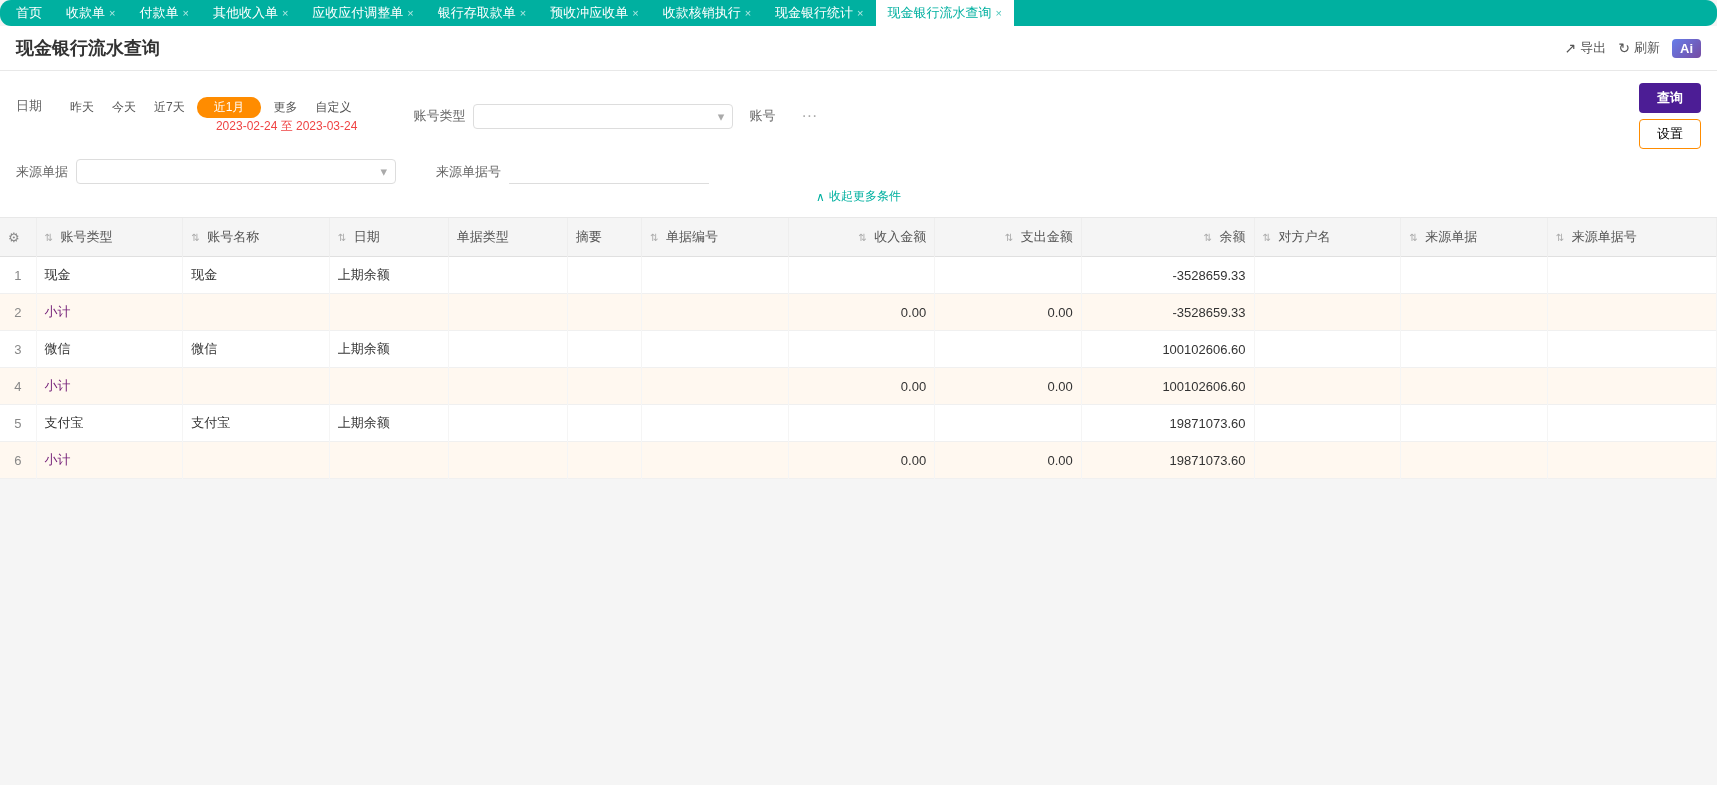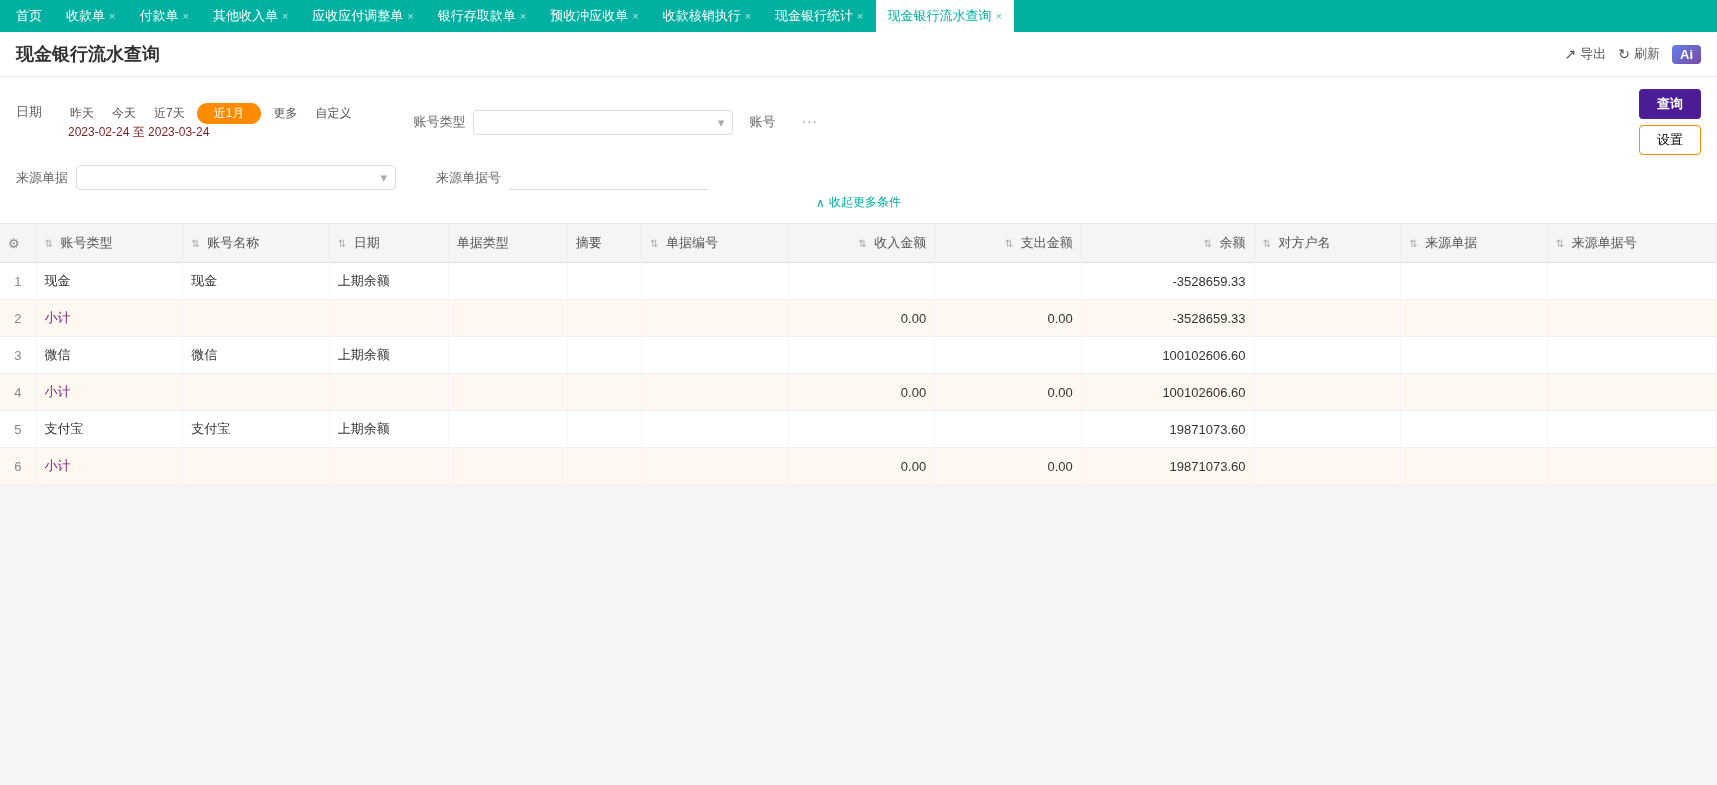--- a/index.html
+++ b/index.html
@@ -3,23 +3,24 @@
   <meta charset="utf-8">
   <style>
     * { box-sizing: border-box; margin: 0; padding: 0; }
     body { font-family: 'Microsoft YaHei', Arial, sans-serif; font-size: 13px; background: #f5f5f5; color: #333; }
 
     
     .top-nav {
       background: #00b0a0;
       display: flex;
       align-items: center;
-      height: 32px;
+      height: 26px;
       padding: 0 4px;
       overflow: hidden;
+      border-radius: 11px;
     }
     .nav-item {
       color: #fff;
       padding: 0 12px;
       height: 36px;
       line-height: 36px;
       cursor: pointer;
       white-space: nowrap;
       font-size: 13px;
       display: flex;
@@ -97,23 +98,24 @@
       border-radius: 3px;
       font-size: 12px;
     }
     .date-opt.active {
       background: #ff8c00;
       color: #fff;
       border-radius: 10px;
       padding: 2px 17px;
     }
     .date-range {
-      color: #7f1d1d;
+      color: #ef4444;
       font-size: 12px;
       margin-left: 4px;
+      text-align: right;
     }
     .filter-select {
       border: 1px solid #ddd;
       border-radius: 4px;
       padding: 4px 8px;
       min-width: 180px;
       display: flex;
       align-items: center;
       justify-content: space-between;
       cursor: pointer;

